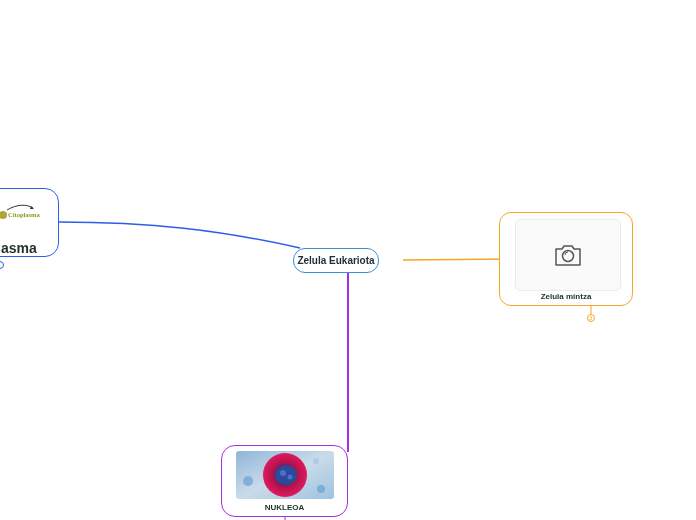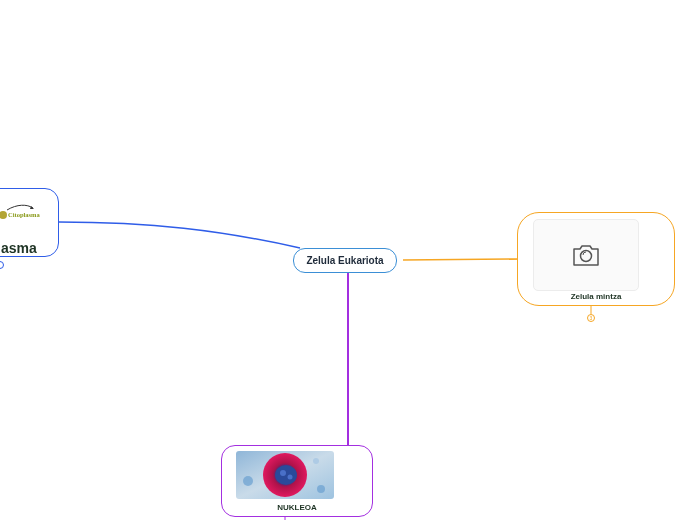--- a/index.html
+++ b/index.html
@@ -1,26 +1,26 @@
 <!DOCTYPE html>
 <html><head>
   <meta charset="utf-8">
   <style>
     html, body { margin:0; padding:0; }
     body { width:696px; height:520px; background:#ffffff; position:relative; overflow:hidden; font-family:"Liberation Sans", sans-serif; }
     svg.links { position:absolute; left:0; top:0; width:696px; height:520px; }
     .node { position:absolute; box-sizing:border-box; background:#fff; }
-    .central { left:293px; top:248px; width:104px; height:25px; border:1.5px solid #3b8fd6; border-radius:12px; display:flex; align-items:center; justify-content:center; font-size:10px; font-weight:bold; color:#1f2b3a; }
+    .central { left:293px; top:248px; width:86px; height:25px; border:1.5px solid #3b8fd6; border-radius:12px; display:flex; align-items:center; justify-content:center; font-size:10px; font-weight:bold; color:#1f2b3a; }
     .left-node { left:-20px; top:188px; width:79px; height:69px; border:1.5px solid #2f5de8; border-radius:14px; }
     .left-node .img { position:absolute; left:18px; top:14px; width:55px; height:20px; }
     .left-node .label { position:absolute; left:20px; top:51px; font-size:14px; font-weight:bold; color:#1e3324; }
-    .right-node { left:517px; top:212px; width:158px; height:94px; border:1.5px solid #f6a623; border-radius:22px; }
+    .right-node { left:499px; top:212px; width:134px; height:94px; border:1.5px solid #f6a623; border-radius:12px; }
     .right-node .ph { position:absolute; left:15px; top:6px; width:104px; height:70px; background:#fafafa; border:1px solid #ececec; border-radius:5px; display:flex; align-items:center; justify-content:center; }
     .right-node .label { position:absolute; left:0; right:0; top:79px; text-align:center; font-size:8px; font-weight:bold; color:#1e3324; }
-    .bottom-node { left:221px; top:445px; width:152px; height:72px; border:1.5px solid #a32fe0; border-radius:14px; }
+    .bottom-node { left:221px; top:445px; width:127px; height:72px; border:1.5px solid #a32fe0; border-radius:14px; }
     .bottom-node .img { position:absolute; left:14px; top:5px; width:98px; height:48px; border-radius:3px; overflow:hidden; }
     .bottom-node .label { position:absolute; left:0; right:0; top:57px; text-align:center; font-size:8px; font-weight:bold; color:#1e3324; }
     .collapse { position:absolute; width:8px; height:8px; border-radius:50%; background:#fff; box-sizing:border-box; font-size:5px; line-height:7px; text-align:center; }
   </style>
 </head>
 <body>
 
 <svg class="links" viewBox="0 0 696 520">
   <path d="M59,222 C150,222 220,230 300,248" stroke="#2f5de8" stroke-width="1.5" fill="none"></path>
   <path d="M403,260 L523,259" stroke="#f6a623" stroke-width="1.5" fill="none"></path>

